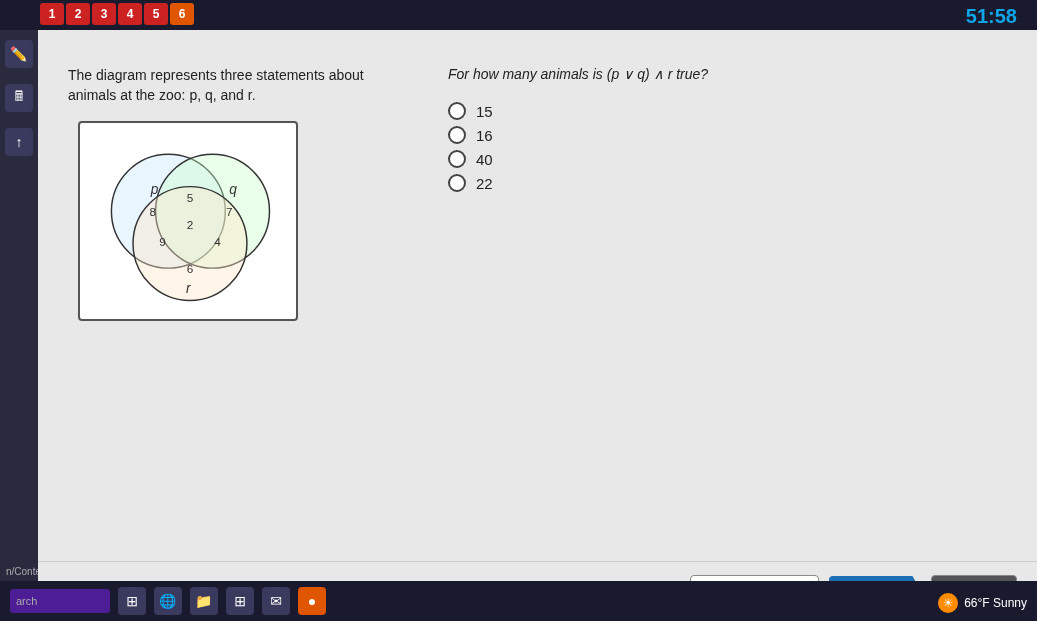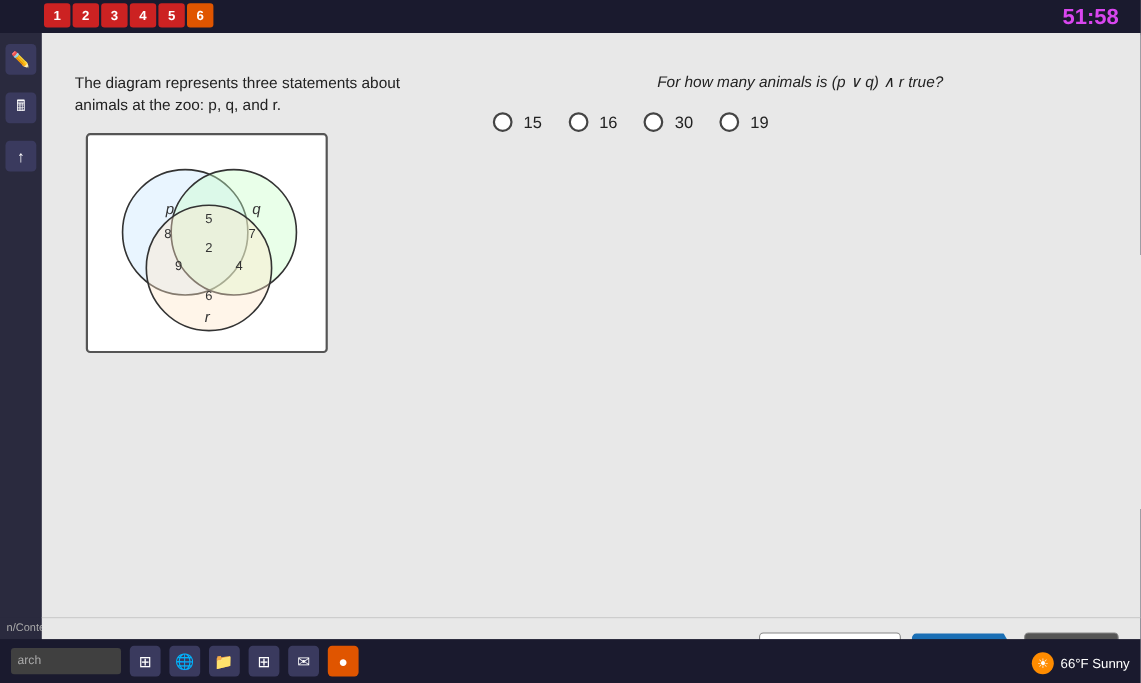--- a/index.html
+++ b/index.html
@@ -17,21 +17,21 @@
       position: absolute;
       top: 0; left: 0; right: 0;
       height: 32px;
       background: #1a1a2e;
       display: flex;
       align-items: center;
       justify-content: flex-end;
       padding-right: 20px;
     }
     .timer {
-      color: #d946ef;
+      color: #0ea5e9;
       font-size: 20px;
       font-weight: bold;
     }
 
     
     .question-tabs {
       position: absolute;
       top: 0;
       left: 40px;
       display: flex;
@@ -120,35 +120,34 @@
     }
 
     .venn-svg {
       width: 100%;
       height: 100%;
     }
 
     .right-panel {
       flex: 1;
       padding-top: 0;
-      text-align: center;
     }
 
     .answer-question {
       font-size: 14px;
       color: #222;
       margin-bottom: 20px;
       font-style: italic;
     }
 
     .options-list {
       list-style: none;
       display: flex;
-      flex-direction: row;
-      gap: 24px;
+      flex-direction: column;
+      gap: 6px;
     }
 
     .option-item {
       display: flex;
       align-items: center;
       gap: 10px;
       font-size: 15px;
       color: #222;
       cursor: pointer;
     }
@@ -263,21 +262,21 @@
       align-items: center;
       justify-content: center;
       color: white;
       font-size: 14px;
       cursor: pointer;
     }
 
     .taskbar-search {
       width: 100px;
       height: 24px;
-      background: #404040;
+      background: #4c1d95;
       border-radius: 3px;
       display: flex;
       align-items: center;
       padding: 0 6px;
     }
     .taskbar-search-text {
       color: #aaa;
       font-size: 11px;
     }
 
@@ -366,25 +365,25 @@
         <li class="option-item">
           <div class="radio-circle"></div>
           <span>15</span>
         </li>
         <li class="option-item">
           <div class="radio-circle"></div>
           <span>16</span>
         </li>
         <li class="option-item">
           <div class="radio-circle"></div>
-          <span>30</span>
+          <span>40</span>
         </li>
         <li class="option-item">
           <div class="radio-circle"></div>
-          <span>19</span>
+          <span>22</span>
         </li>
       </ul>
     </div>
   </div>
 </div>
 
 <div class="url-bar">
   <span class="url-text">n/ContentViewers/AssessmentViewer/Activity#</span>
 </div>
 

